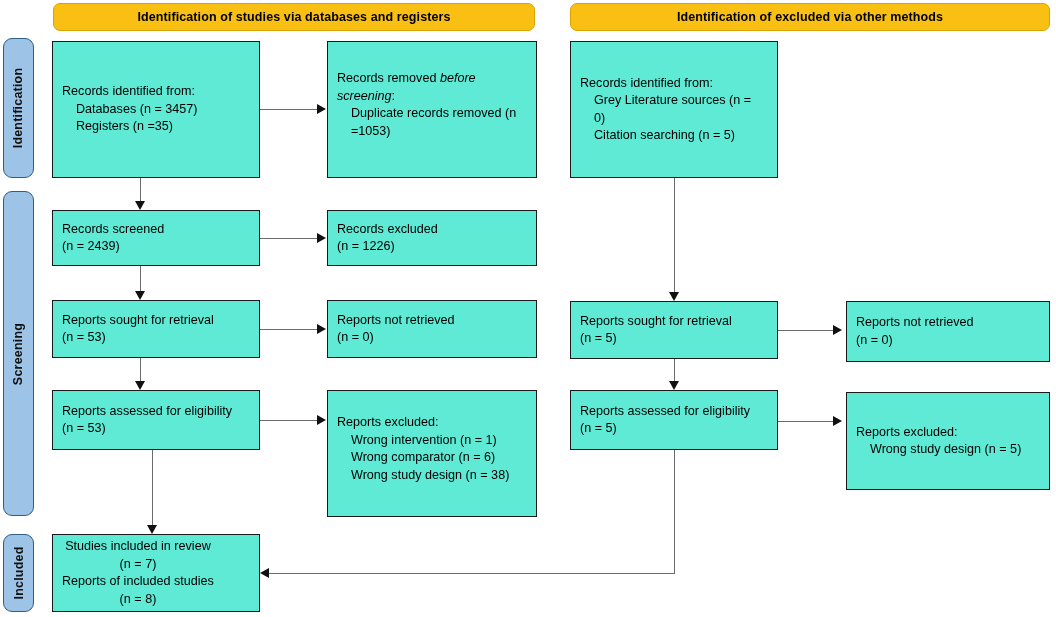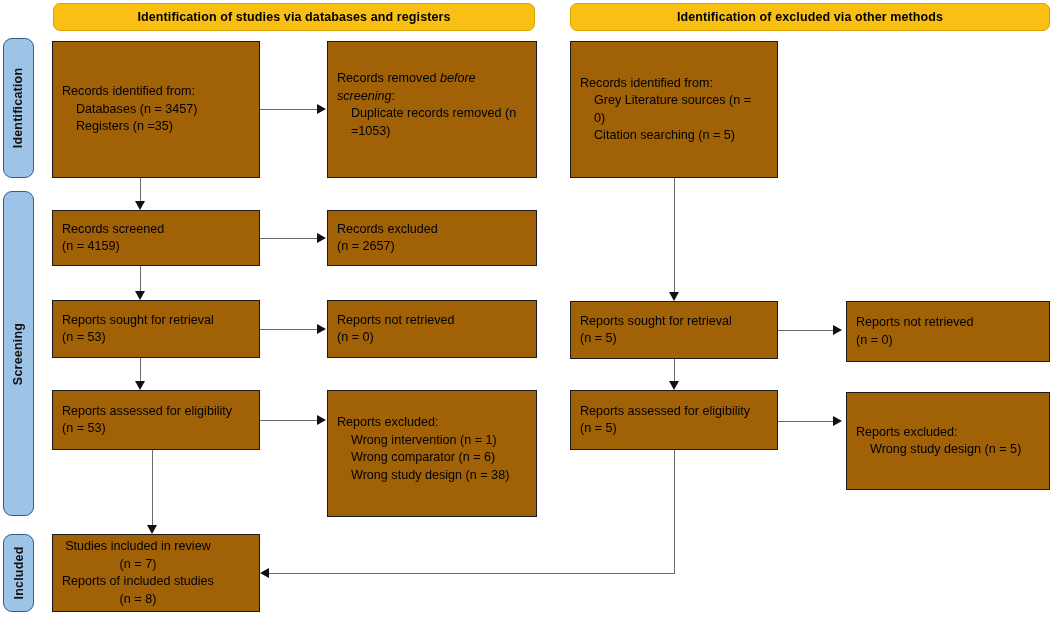--- a/index.html
+++ b/index.html
@@ -50,21 +50,21 @@
     white-space: nowrap;
     font-size: 12.5px;
     font-weight: bold;
     color: #111111;
     letter-spacing: 0.2px;
   }
 
   
   .box {
     position: absolute;
-    background: #a16207;
+    background: #5eead4;
     border: 1.6px solid #1a1a1a;
     box-sizing: border-box;
     display: flex;
     align-items: center;
     padding: 0 9px;
   }
   .box .box-text {
     font-size: 12.6px;
     line-height: 17.5px;
     color: #000000;
@@ -133,26 +133,26 @@
 
   <div class="box" style="left:327px; top:41px; width:210px; height:137px; align-items:flex-start; padding-top:28px;">
     <div class="box-text"><span>Records removed </span><em>before
 screening</em><span>:
     Duplicate records removed (n
     =1053)</span></div>
   </div>
 
   <div class="box" style="left:52px; top:210px; width:208px; height:56px;">
     <div class="box-text">Records screened
-(n = 4159)</div>
+(n = 2439)</div>
   </div>
 
   <div class="box" style="left:327px; top:210px; width:210px; height:56px;">
     <div class="box-text">Records excluded
-(n = 2657)</div>
+(n = 1226)</div>
   </div>
 
   <div class="box" style="left:52px; top:300px; width:208px; height:58px;">
     <div class="box-text">Reports sought for retrieval
 (n = 53)</div>
   </div>
 
   <div class="box" style="left:327px; top:300px; width:210px; height:58px;">
     <div class="box-text">Reports not retrieved
 (n = 0)</div>

